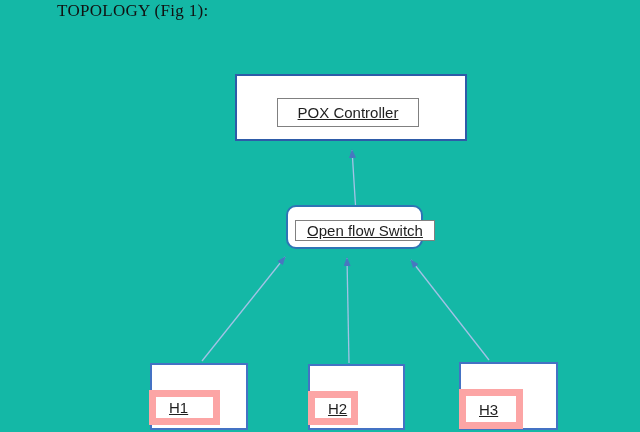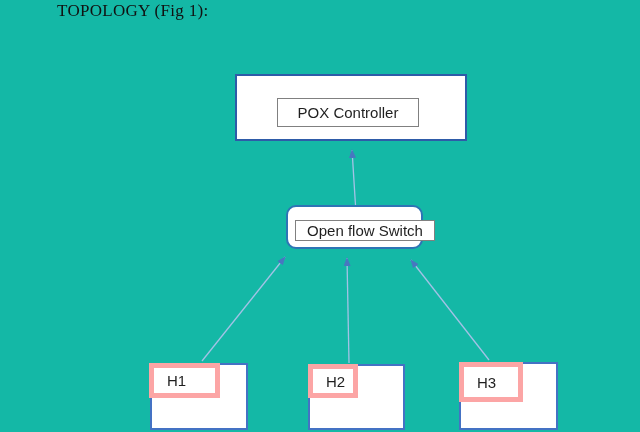--- a/index.html
+++ b/index.html
@@ -16,21 +16,21 @@
   .title {
     position: absolute;
     left: 57px;
     top: 1px;
     font-family: "Liberation Serif", "DejaVu Serif", serif;
     font-size: 17px;
     letter-spacing: 0.3px;
     color: #111111;
     white-space: nowrap;
   }
-  .box { position: absolute; background: #ffffff; box-sizing: border-box; }
+  .box { position: absolute; background: #ffffff; box-sizing: border-box; text-decoration: underline; }
 
   
   .controller-outer {
     left: 235px; top: 74px; width: 232px; height: 67px;
     border: 2px solid #2e5ba8;
   }
   .controller-label {
     left: 277px; top: 98px; width: 142px; height: 29px;
     border: 1px solid #808080;
     display: flex; align-items: center; justify-content: center;
@@ -50,24 +50,25 @@
     margin-left: 10px;
   }
 
   
   .host-outer { border: 2px solid #4472c4; }
   .h1-outer { left: 150px; top: 363px; width: 98px;  height: 67px; }
   .h2-outer { left: 308px; top: 364px; width: 97px;  height: 66px; }
   .h3-outer { left: 459px; top: 362px; width: 99px;  height: 68px; }
 
   .host-label {
-    border: 5px solid #fca5a5;
+    border: 7px solid #fca5a5;
     display: flex; align-items: center;
     padding-left: 13px;
     font-size: 15px;
+    margin-top: 27px;
   }
   .h1-label { left: 149px; top: 363px; width: 71px; height: 35px; }
   .h2-label { left: 308px; top: 364px; width: 50px; height: 34px; }
   .h3-label { left: 459px; top: 362px; width: 64px; height: 40px; }
 
   .edges-svg {
     position: absolute; left: 0; top: 0; width: 640px; height: 432px;
     pointer-events: none;
   }
   .edge-line { stroke: #a3c2e6; stroke-width: 1.3; fill: none; }

